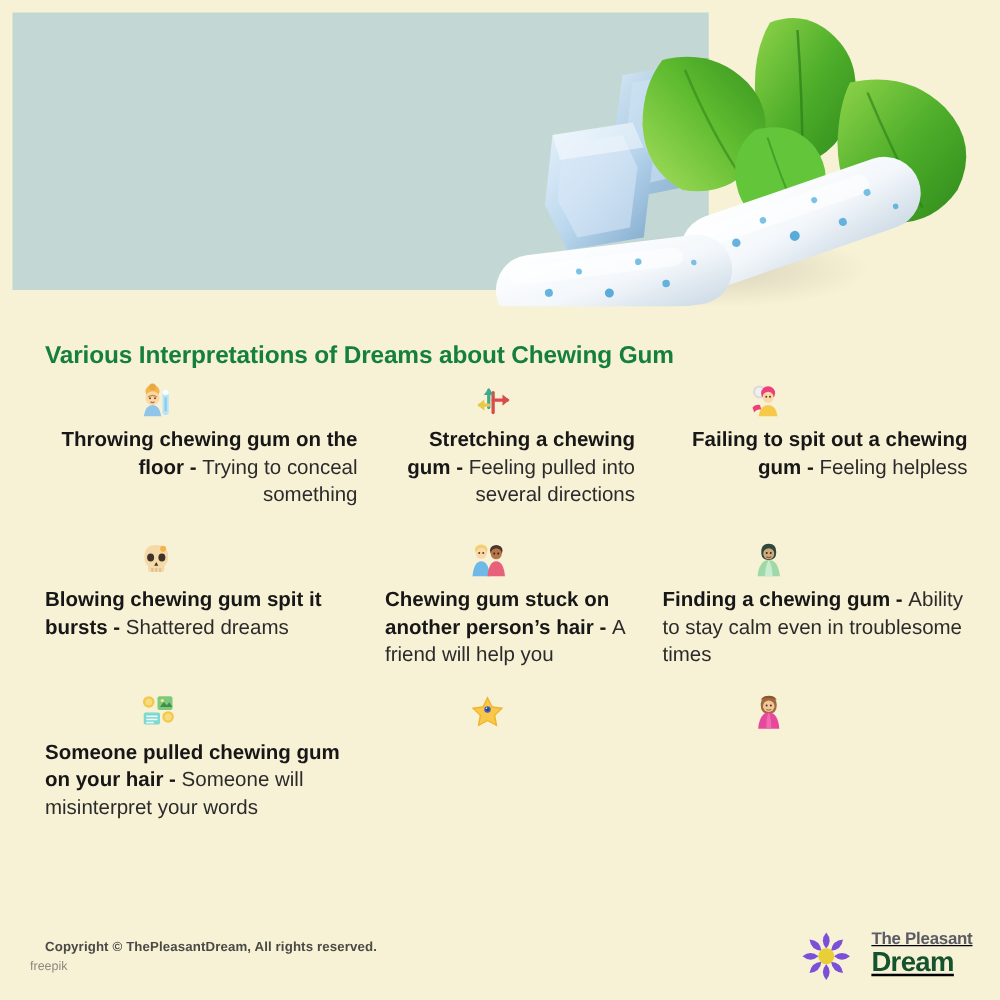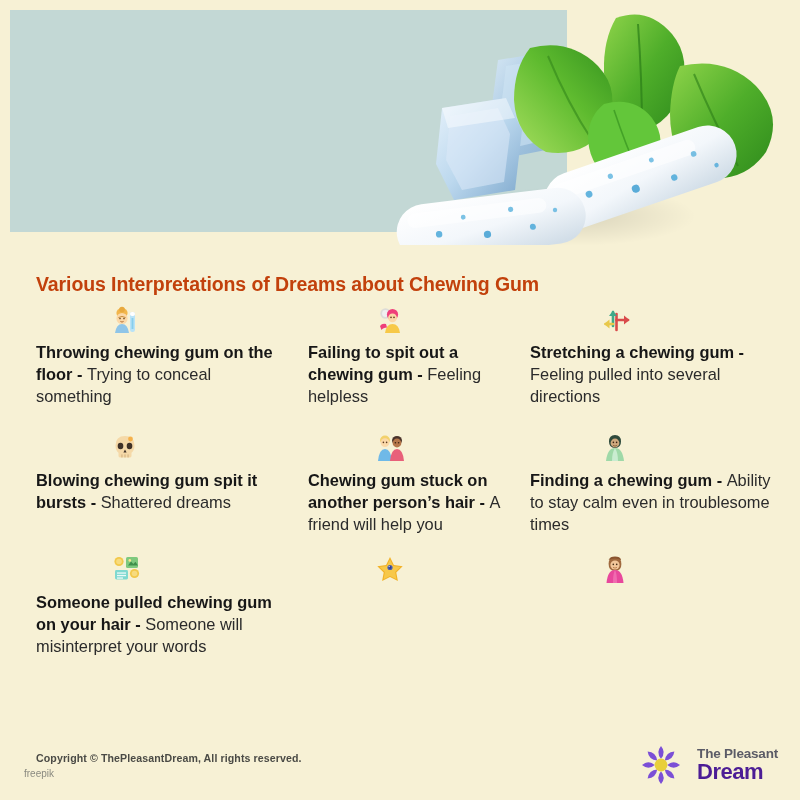--- a/index.html
+++ b/index.html
@@ -69,42 +69,42 @@
     pointer-events: none;
   }
 
   
   .section-heading {
     position: absolute;
     left: 36px;
     top: 273px;
     font-size: 19.5px;
     font-weight: bold;
-    color: #c2410c;
+    color: #15803d;
     letter-spacing: -0.1px;
   }
 
   
   .grid {
     position: absolute;
     left: 26px;
     top: 306px;
     width: 760px;
     display: grid;
     grid-template-columns: 272px 222px 266px;
     column-gap: 0px;
     row-gap: 0px;
   }
 
   .cell {
     position: relative;
     padding: 0 12px 0 0;
   }
 
-  .cell.r1 { height: 128px; }
+  .cell.r1 { height: 128px; text-align: right; }
   .cell.r2 { height: 122px; }
   .cell.r3 { height: 130px; }
 
   .cell-icon {
     display: block;
     height: 30px;
     margin-bottom: 6px;
     text-align: center;
   }
 
@@ -144,37 +144,37 @@
     top: 768px;
     font-size: 10px;
     color: #8a8a80;
   }
 
   .logo {
     position: absolute;
     right: 22px;
     top: 744px;
     display: flex;
-    align-items: center;
     gap: 15px;
+    text-decoration: underline;
   }
 
   .logo-text { line-height: 1; }
 
   .logo-top {
     font-size: 13.5px;
     color: #5b5b66;
     font-weight: bold;
     letter-spacing: -0.2px;
     display: block;
   }
 
   .logo-bottom {
     font-size: 22px;
-    color: #4c1d95;
+    color: #14532d;
     font-weight: bold;
     letter-spacing: -0.5px;
     display: block;
     margin-top: 1px;
   }
 </style>
 </head>
 <body>
 
 <div class="page">
@@ -285,53 +285,53 @@
           <rect x="18" y="6" width="5" height="20" rx="2.2" fill="#b9e3f7"></rect>
           <rect x="18" y="6" width="5" height="4" rx="2" fill="#ffffff"></rect>
           <rect x="19.6" y="12" width="1.8" height="11" fill="#7cc8e8" opacity="0.8"></rect>
         </svg>
       </span>
       <div class="cell-text">
         <b>Throwing chewing gum on the floor - </b><span>Trying to conceal something</span>
       </div>
     </div>
 
+    <div class="cell r1 col3">
+      <span class="cell-icon">
+        <svg width="30" height="28" viewBox="0 0 30 28">
+          <path d="M14.5 24 L14.5 8" stroke="#d94b4b" stroke-width="2.6" stroke-linecap="round"></path>
+          <path d="M14.5 14 L26 14" stroke="#d94b4b" stroke-width="2.6" stroke-linecap="round"></path>
+          <path d="M22 9.5 L27.5 14 L22 18.5 Z" fill="#d94b4b"></path>
+          <path d="M11 6 L11 20" stroke="#3fa98a" stroke-width="2.6" stroke-linecap="round"></path>
+          <path d="M7 10 L11 4.5 L15 10 Z" fill="#3fa98a"></path>
+          <path d="M11 18 L3.5 18" stroke="#e8c84a" stroke-width="2.6" stroke-linecap="round"></path>
+          <path d="M7.5 13.5 L2 18 L7.5 22.5 Z" fill="#e8c84a"></path>
+        </svg>
+      </span>
+      <div class="cell-text">
+        <b>Stretching a chewing gum - </b><span>Feeling pulled into several directions</span>
+      </div>
+    </div>
+
     <div class="cell r1 col2">
       <span class="cell-icon">
         <svg width="26" height="28" viewBox="0 0 26 28">
           <circle cx="9.5" cy="7.5" r="5.2" fill="#d8d8d8" opacity="0.85"></circle>
           <circle cx="9.5" cy="7.5" r="3.4" fill="#f0f0f0"></circle>
           <path d="M12.6 10.6 L16 14" stroke="#bdbdbd" stroke-width="2.2" stroke-linecap="round"></path>
           <circle cx="16.5" cy="8.5" r="5.6" fill="#ef3f7a"></circle>
           <circle cx="16.5" cy="11.8" r="4.4" fill="#fbd8a8"></circle>
           <circle cx="15" cy="11.4" r="0.8" fill="#5b3b20"></circle>
           <circle cx="18" cy="11.4" r="0.8" fill="#5b3b20"></circle>
           <path d="M9 27 q1.2 -9 7.5 -9 q6.3 0 7.5 9 Z" fill="#f7c948"></path>
           <path d="M4 20 q2 -3 6 -2 l1 3.4 q-4 0 -5.6 2.6 Z" fill="#ef3f7a"></path>
         </svg>
       </span>
       <div class="cell-text">
         <b>Failing to spit out a chewing gum - </b><span>Feeling helpless</span>
-      </div>
-    </div>
-
-    <div class="cell r1 col3">
-      <span class="cell-icon">
-        <svg width="30" height="28" viewBox="0 0 30 28">
-          <path d="M14.5 24 L14.5 8" stroke="#d94b4b" stroke-width="2.6" stroke-linecap="round"></path>
-          <path d="M14.5 14 L26 14" stroke="#d94b4b" stroke-width="2.6" stroke-linecap="round"></path>
-          <path d="M22 9.5 L27.5 14 L22 18.5 Z" fill="#d94b4b"></path>
-          <path d="M11 6 L11 20" stroke="#3fa98a" stroke-width="2.6" stroke-linecap="round"></path>
-          <path d="M7 10 L11 4.5 L15 10 Z" fill="#3fa98a"></path>
-          <path d="M11 18 L3.5 18" stroke="#e8c84a" stroke-width="2.6" stroke-linecap="round"></path>
-          <path d="M7.5 13.5 L2 18 L7.5 22.5 Z" fill="#e8c84a"></path>
-        </svg>
-      </span>
-      <div class="cell-text">
-        <b>Stretching a chewing gum - </b><span>Feeling pulled into several directions</span>
       </div>
     </div>
 
     <div class="cell r2 col1">
       <span class="cell-icon">
         <svg width="26" height="26" viewBox="0 0 26 26">
           <path d="M13 2 q9.5 0 9.5 9.5 q0 5 -3 7.2 l0 3.3 q0 1.6 -2 1.6 l-9 0 q-2 0 -2 -1.6 l0 -3.3 q-3 -2.2 -3 -7.2 q0 -9.5 9.5 -9.5 Z" fill="#f5d9a8"></path>
           <ellipse cx="8.5" cy="12" rx="2.8" ry="3.2" fill="#3f3228"></ellipse>
           <ellipse cx="17.5" cy="12" rx="2.8" ry="3.2" fill="#3f3228"></ellipse>
           <path d="M13 15.5 l-1.6 3 l3.2 0 Z" fill="#3f3228"></path>

